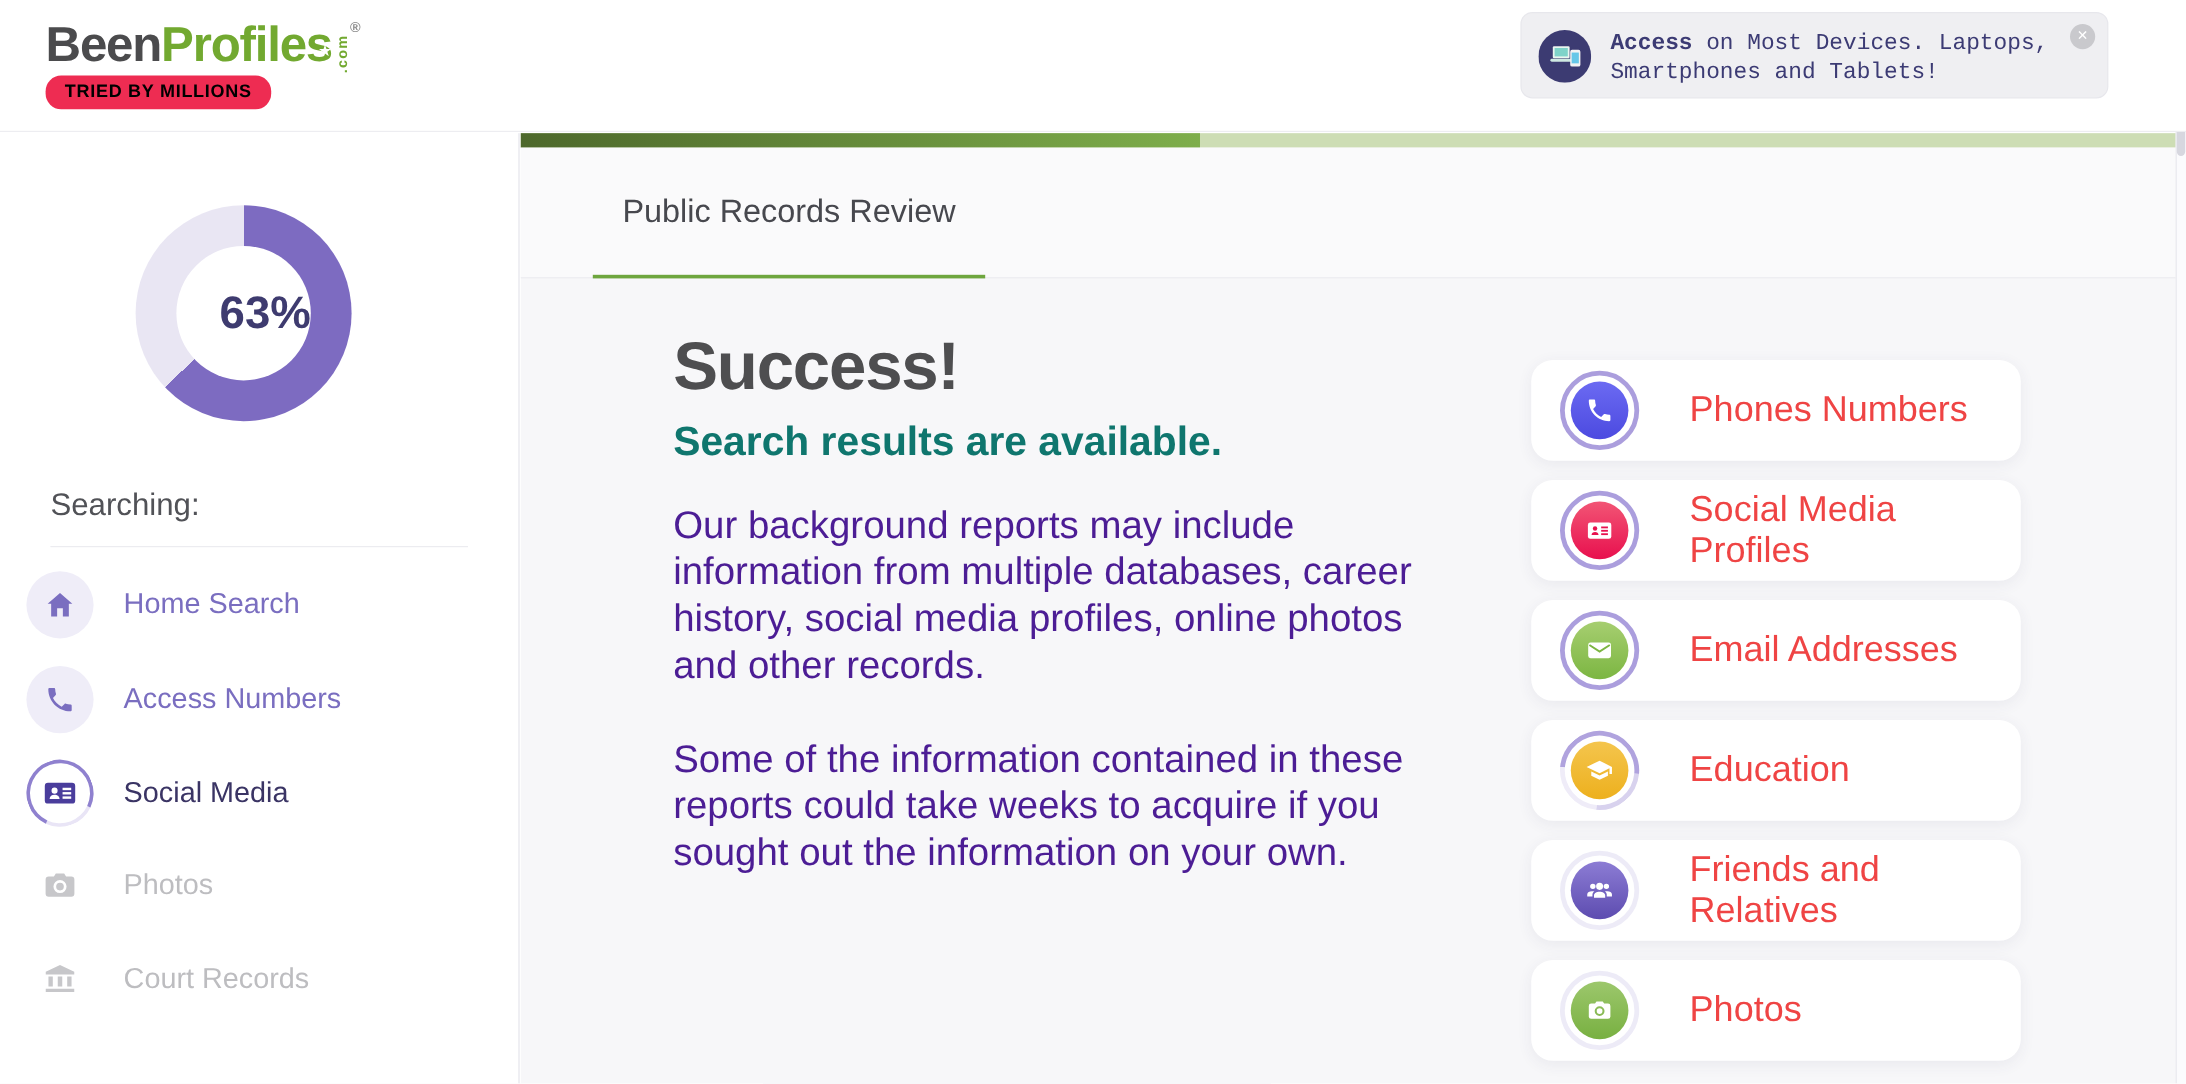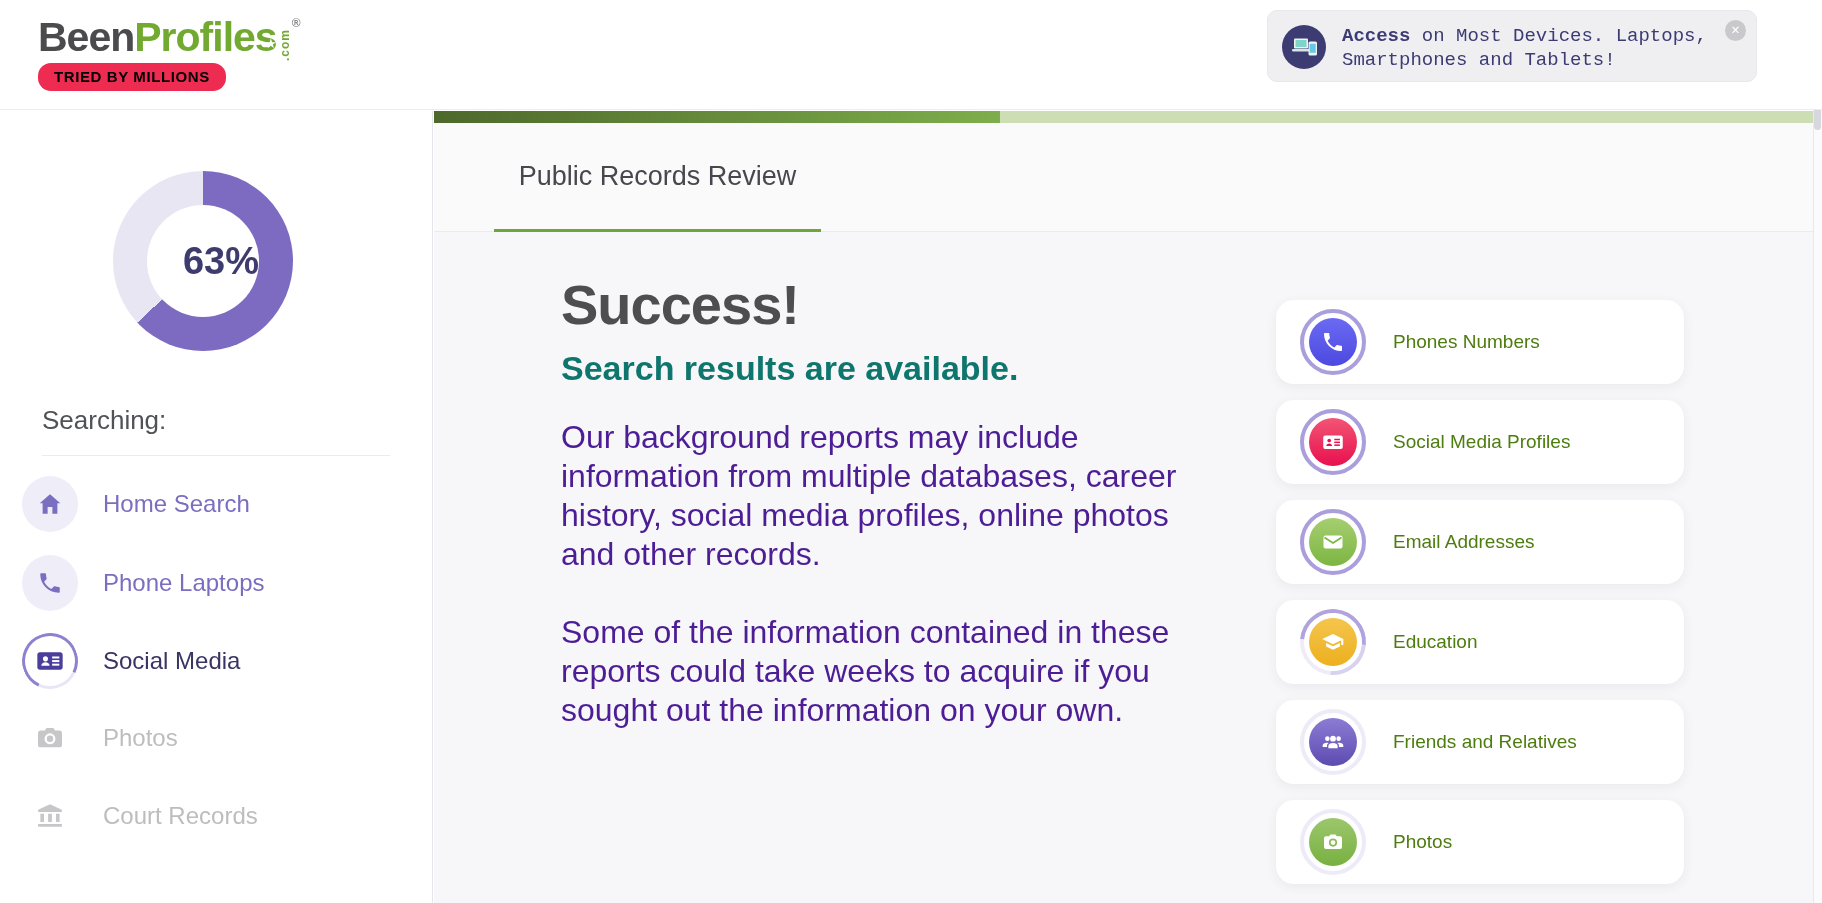--- a/index.html
+++ b/index.html
@@ -63,21 +63,21 @@
 
   
   .cards { position:absolute; left:842px; top:68px; width:408px; }
   .card { position:relative; width:408px; height:84px; margin-bottom:16px; background:#ffffff; border-radius:18px; box-shadow:0 3px 12px rgba(50,50,100,.07); display:flex; align-items:center; }
   .card-ring { width:66px; height:66px; border-radius:50%; margin-left:24px; flex:0 0 66px; display:flex; align-items:center; justify-content:center; }
   .ring-solid { border:4px solid #ab9edd; }
   .ring-faint { border:4px solid #edebf7; }
   .ring-spin { border:4px solid #b0a3de; border-left-color:#efecf8; border-bottom-color:#d8d2ee; transform:rotate(-40deg); }
   .ring-spin .unrotate { transform:rotate(40deg); display:flex; }
   .card-circle { width:48px; height:48px; border-radius:50%; display:flex; align-items:center; justify-content:center; }
-  .card-label { margin-left:27px; font-size:19px; color:#4d7c0f; }
+  .card-label { margin-left:42px; font-size:30px; color:#ef4444; }
   .c1 { background:linear-gradient(#6b6af2,#4c4ae0); }
   .c2 { background:linear-gradient(#f25575,#e8104e); }
   .c3 { background:linear-gradient(#a6ce70,#7cb642); }
   .c4 { background:linear-gradient(#f4c54d,#edb01e); }
   .c5 { background:linear-gradient(#8c7cd4,#5d4cb0); }
   .c6 { background:linear-gradient(#9cc76c,#78b041); } .c2 .detail { fill:#e8104e; }
   .c3 .detail-stroke { stroke:#7cb642; }
 
   
   .scrollbar { position:absolute; right:0; top:0; width:9px; height:903px; background:#fbfbfd; border-left:1px solid #e8e8ee; }
@@ -130,21 +130,21 @@
     </span>
     <span class="side-label">Home Search</span>
   </div>
 
   <div class="side-item" style="top:444px">
     <span class="side-ico-wrap side-ico-bg">
       <svg width="26" height="26" viewBox="0 0 24 24">
           <path class="icon-purple" d="M6.6 10.8c1.5 2.9 3.8 5.2 6.7 6.7l2.2-2.2c.3-.3.7-.4 1-.2 1.1.4 2.3.6 3.5.6.6 0 1 .4 1 1V20c0 .6-.4 1-1 1C10.6 21 3 13.4 3 4c0-.6.4-1 1-1h3.3c.6 0 1 .4 1 1 0 1.2.2 2.4.6 3.5.1.3 0 .7-.2 1l-2.1 2.3z"></path>
         </svg>
     </span>
-    <span class="side-label">Phone Laptops</span>
+    <span class="side-label">Access Numbers</span>
   </div>
 
   <div class="side-item active" style="top:522px">
     <span class="side-ico-wrap side-ico-spin">
       <span class="unrotate">
         <svg width="32" height="32" viewBox="0 0 24 24">
           <rect class="icon-navy" x="2.5" y="5.5" width="19" height="13" rx="2"></rect>
           <circle cx="8.6" cy="10.4" r="1.9" fill="#ffffff"></circle>
           <path d="M5.5 15.6c0-1.6 1.4-2.6 3.1-2.6s3.1 1 3.1 2.6z" fill="#ffffff"></path>
           <rect x="13.6" y="8.6" width="5.4" height="1.5" fill="#ffffff"></rect>

